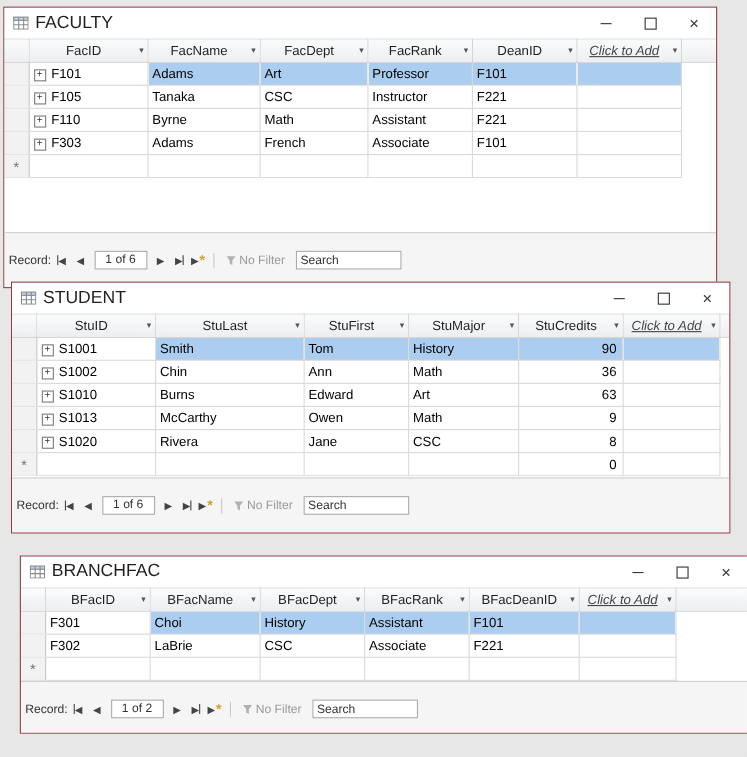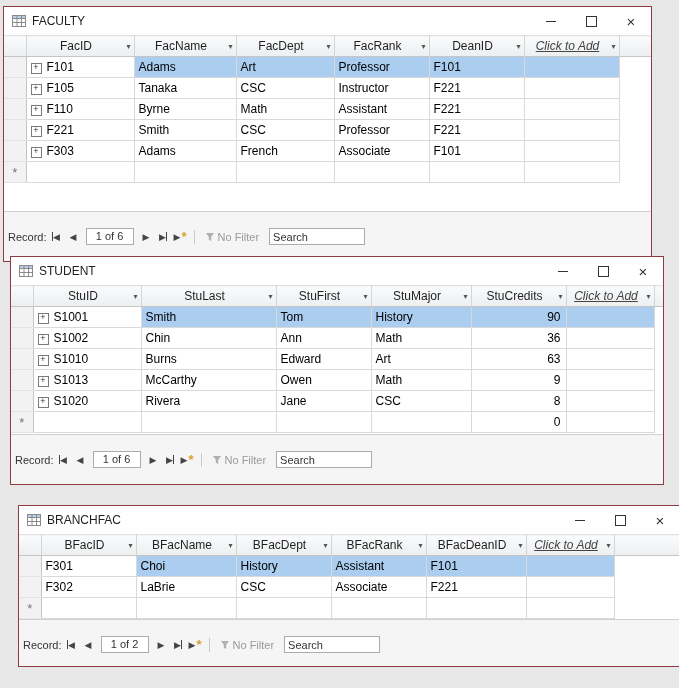--- a/index.html
+++ b/index.html
@@ -7,21 +7,21 @@
     width:679px;height:688px;position:relative;overflow:hidden;
     background:var(--desktop,#e7e7e7);
     font-family:"Liberation Sans",sans-serif;
   }
   .window{
     position:absolute;background:#fff;
     border:1px solid var(--window-border,#8e3b3f);
     display:flex;flex-direction:column;overflow:hidden;
   }
   .titlebar{flex:0 0 28px;height:28px;display:flex;align-items:center;padding-left:8px;background:#fff;}
-  .title{font-size:12px;color:#1f1f1f;margin-left:6px;}
+  .title{font-size:16px;color:#1f1f1f;margin-left:6px;}
   .winbtns{margin-left:auto;display:flex;height:100%;}
   .winbtn{width:40px;height:100%;display:flex;align-items:center;justify-content:center;cursor:default;}
   .min-glyph{width:10px;height:1px;background:#333;display:block;}
   .max-glyph{width:9px;height:9px;border:1px solid #333;display:block;background:#fff;}
   .close-glyph{font-size:15px;color:#333;line-height:1;}
 
   table.sheet{border-collapse:collapse;table-layout:fixed;width:100%;flex:0 0 auto;}
   .sheet th{
     height:20px;font-weight:normal;font-size:12px;color:#1f1f1f;
     background:linear-gradient(#fafbfc,#eceef0);
@@ -143,30 +143,20 @@
         <td><span class="exp">+</span><span>F110</span></td>
         <td>Byrne</td>
         <td>Math</td>
         <td>Assistant</td>
         <td>F221</td>
         <td></td>
         <td class="fillc"></td>
       </tr>
       <tr>
         <td class="rsel"></td>
-        <td><span class="exp">+</span><span>F221</span></td>
-        <td>Smith</td>
-        <td>CSC</td>
-        <td>Professor</td>
-        <td>F221</td>
-        <td></td>
-        <td class="fillc"></td>
-      </tr>
-      <tr>
-        <td class="rsel"></td>
         <td><span class="exp">+</span><span>F303</span></td>
         <td>Adams</td>
         <td>French</td>
         <td>Associate</td>
         <td>F101</td>
         <td></td>
         <td class="fillc"></td>
       </tr>
       <tr>
         <td class="rsel">*</td>

